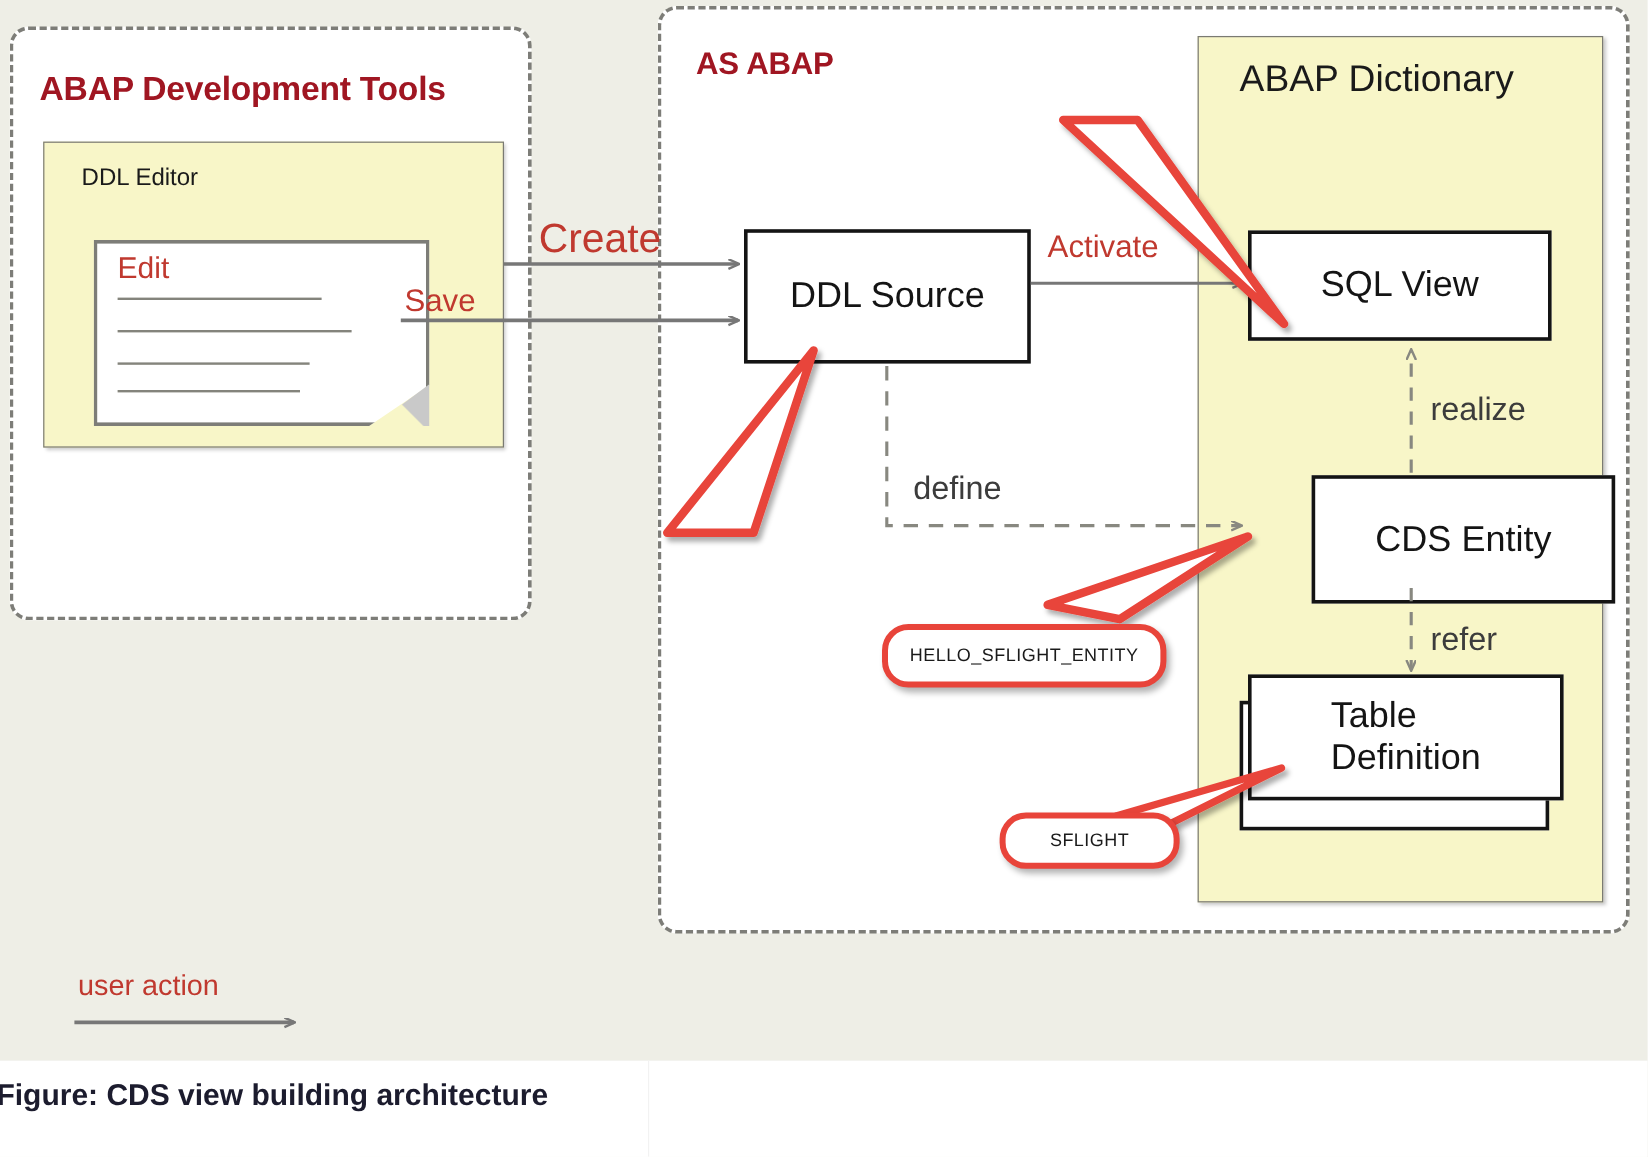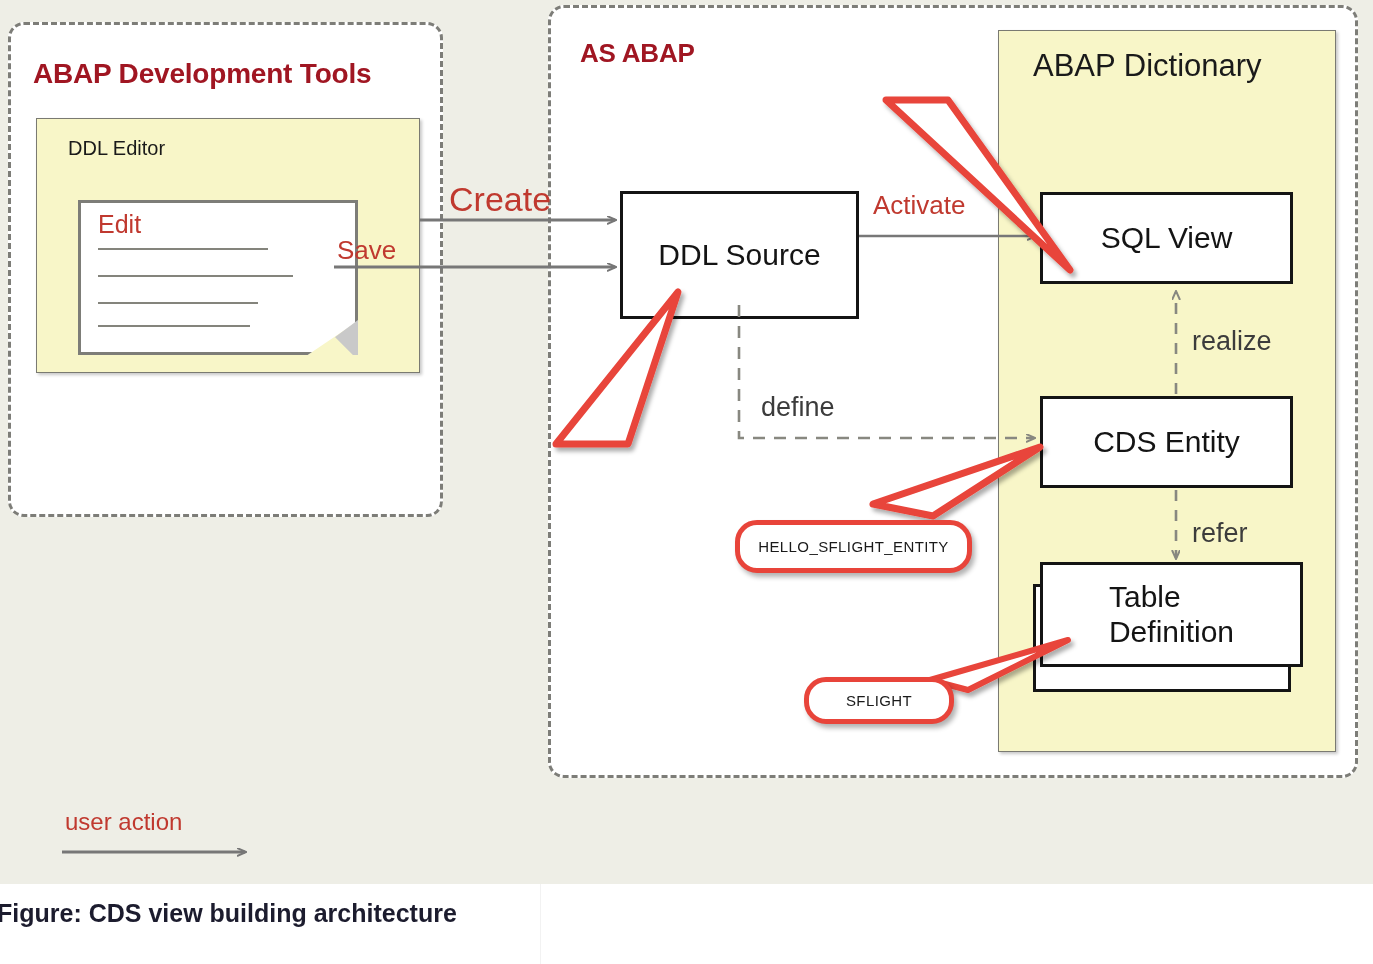--- a/index.html
+++ b/index.html
@@ -97,23 +97,23 @@
     position:absolute;
     background:#ffffff;
     border:3px solid #141414;
     box-sizing:border-box;
     display:flex;align-items:center;justify-content:center;
     text-align:center;
     color:#141414;
     font-size:30px;
     line-height:1.12;
   }
-  #box-ddlsource{left:620px;top:191px;width:239px;height:128px;}
+  #box-ddlsource{left:620px;top:191px;width:239px;height:112px;}
   #box-sqlview{left:1040px;top:192px;width:253px;height:92px;}
-  #box-cdsentity{left:1040px;top:396px;width:253px;height:92px;}
+  #box-cdsentity{left:1093px;top:396px;width:253px;height:107px;}
 
   
   #tabledef-wrap{position:absolute;left:1033px;top:562px;width:270px;height:130px;}
   #tabledef-back{
     position:absolute;left:0;top:22px;width:258px;height:108px;
     background:#ffffff;border:3px solid #141414;box-sizing:border-box;
   }
   #tabledef-front{
     position:absolute;left:7px;top:0;width:263px;height:105px;
     background:#ffffff;border:3px solid #141414;box-sizing:border-box;
@@ -157,21 +157,21 @@
     color:#1a1a1a;
     font-family:"Liberation Sans", sans-serif;
     font-size:15px;
     letter-spacing:0.4px;
     box-shadow:3px 4px 5px rgba(0,0,0,0.30);
     z-index:6;
   }
   #callout-xm{left:767px;top:42px;width:228px;height:62px;}
   #callout-viewxm01{left:407px;top:440px;width:265px;height:47px;}
   #callout-entity{left:735px;top:520px;width:237px;height:53px;}
-  #callout-sflight{left:804px;top:677px;width:150px;height:47px;}
+  #callout-sflight{left:833px;top:677px;width:150px;height:47px;}
 </style>
 </head>
 <body>
 
 <div id="stage">
 
   <div class="canvas-bg"></div>
   <div class="bottom-white"></div>
   <div class="bottom-rule"></div>
 

